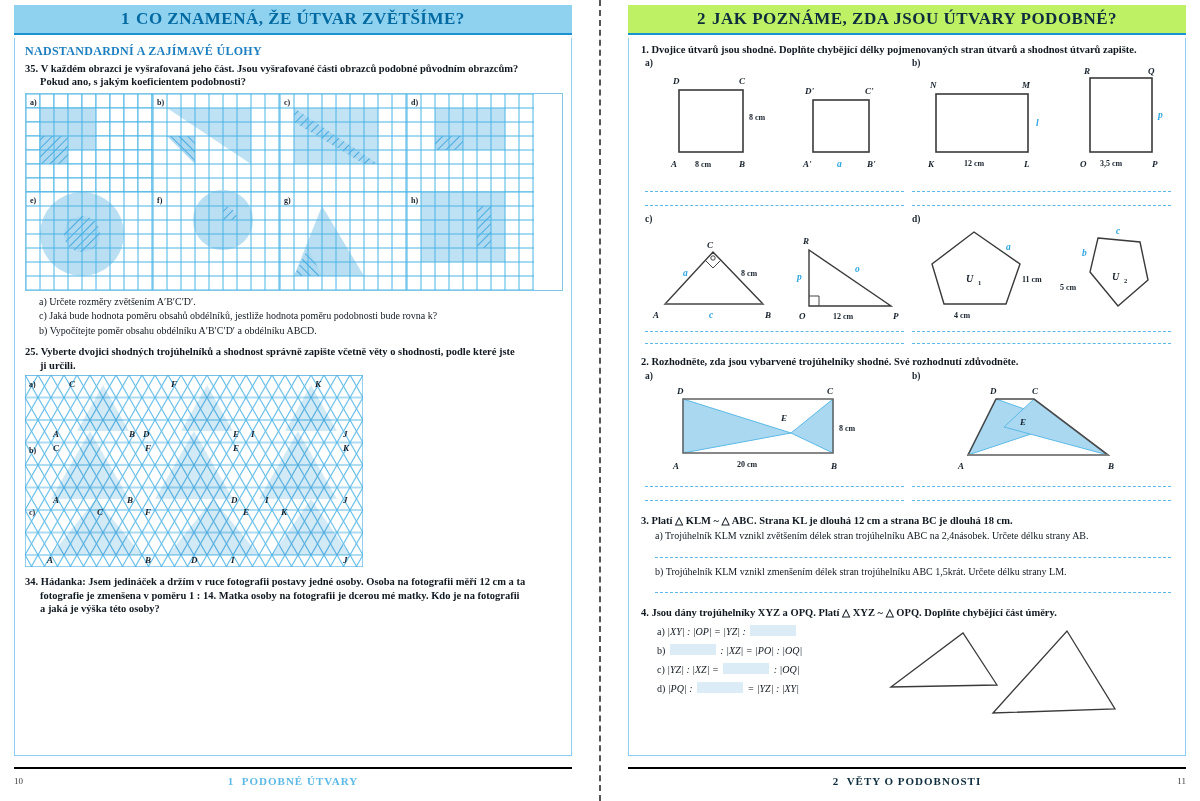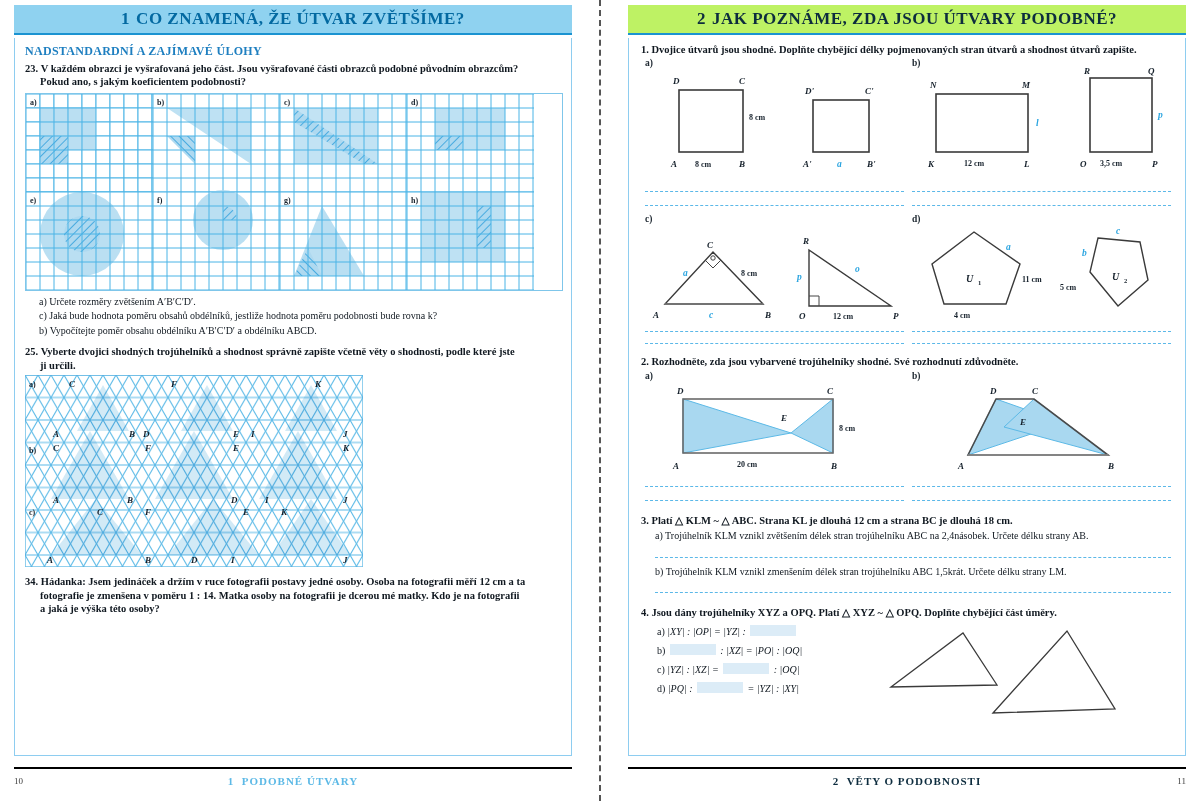--- a/index.html
+++ b/index.html
@@ -115,21 +115,21 @@
       <div class="chapter-title">
         <span class="num">1</span><span>CO ZNAMENÁ, ŽE ÚTVAR ZVĚTŠÍME?</span>
       </div>
     </div>
 
     <div class="frame">
 
       <div class="sec-head">NADSTANDARDNÍ A ZAJÍMAVÉ ÚLOHY</div>
 
       <div class="task hang">
-        <span class="n">23.</span>
+        <span class="n">35.</span>
         <b>V každém obrazci je vyšrafovaná jeho část. Jsou vyšrafované části obrazců podobné původním obrazcům?</b><br>
         <b style="margin-left:0">Pokud ano, s jakým koeficientem podobnosti?</b>
       </div>
 
       <div class="gridwrap">
         <svg width="508" height="196" viewBox="0 0 508 196">
           <defs>
             <pattern id="hatch" width="6" height="6" patternUnits="userSpaceOnUse" patternTransform="rotate(45)">
               <rect width="6" height="6" fill="#aed9f0"></rect>
               <line x1="0" y1="0" x2="0" y2="6" stroke="#2f9fdc" stroke-width="1.6"></line>

